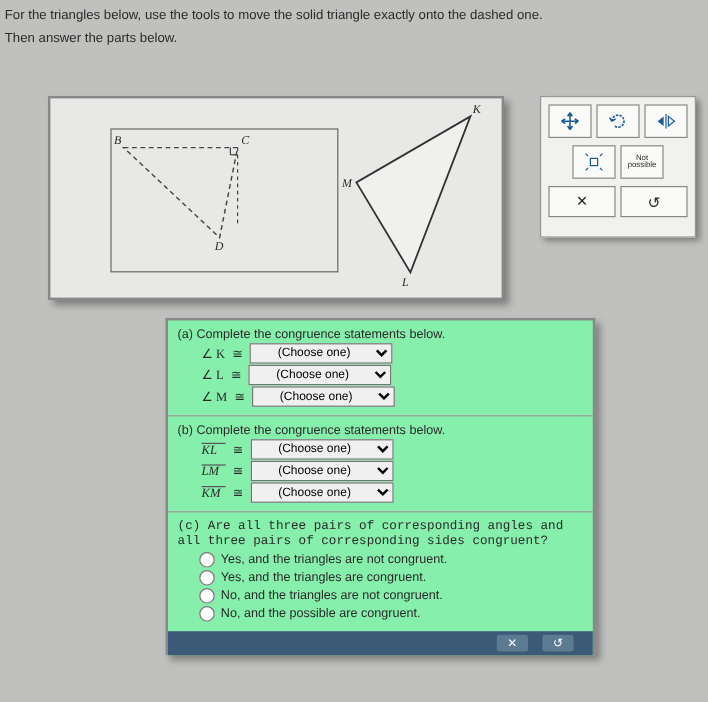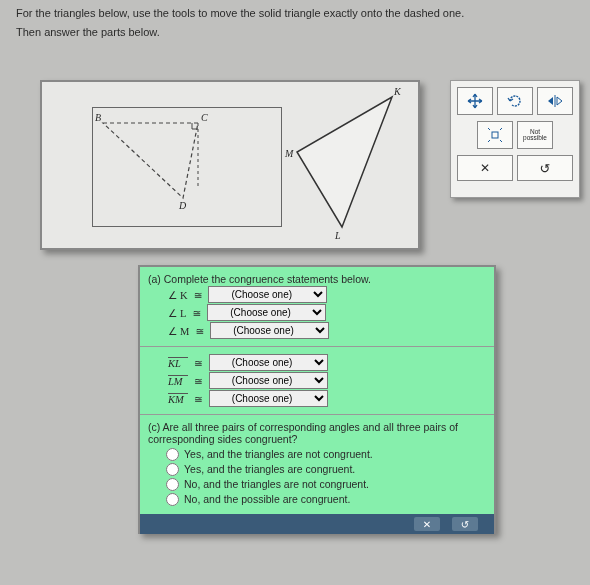--- a/index.html
+++ b/index.html
@@ -6,21 +6,21 @@
     body {
       background: #c0c0be;
       font-family: Arial, sans-serif;
       font-size: 11px;
       color: #2a2a2a;
       width: 590px;
       height: 585px;
       overflow: hidden;
       position: relative;
     }
-    .instructions { padding: 4px 16px; line-height: 1.7; }
+    .instructions { padding: 4px 4px; line-height: 1.7; }
     .canvas-area {
       position: absolute;
       left: 40px;
       top: 80px;
       width: 380px;
       height: 170px;
       background: #e8e8e6;
       border: 2px solid #888;
       box-shadow: 4px 4px 6px rgba(0,0,0,0.35);
     }
@@ -167,39 +167,40 @@
       <select><option>(Choose one)</option></select>
     </div>
     <div class="q-row">
       <span class="angle-sym">∠ M</span>
       <span class="cong">≅</span>
       <select><option>(Choose one)</option></select>
     </div>
   </div>
 
   <div class="q-section">
+    <div>(b)  Complete the congruence statements below.</div>
     <div class="q-row">
       <span class="sym">KL</span>
       <span class="cong">≅</span>
       <select><option>(Choose one)</option></select>
     </div>
     <div class="q-row">
       <span class="sym">LM</span>
       <span class="cong">≅</span>
       <select><option>(Choose one)</option></select>
     </div>
     <div class="q-row">
       <span class="sym">KM</span>
       <span class="cong">≅</span>
       <select><option>(Choose one)</option></select>
     </div>
   </div>
 
   <div class="q-section" style="border-bottom:none;">
-    <div style="margin-bottom:3px;">(c)  Are all three pairs of corresponding angles and all three pairs of corresponding sides congruent?</div>
+    <div style="margin-bottom:3px;font-family:Liberation Mono, monospace;">(c)  Are all three pairs of corresponding angles and all three pairs of corresponding sides congruent?</div>
     <div class="radio-row">
         <input type="radio" name="qc" style="">
         <span>Yes, and the triangles are not congruent.</span>
       </div>
     <div class="radio-row">
         <input type="radio" name="qc" style="">
         <span>Yes, and the triangles are congruent.</span>
       </div>
     <div class="radio-row">
         <input type="radio" name="qc" style="">

